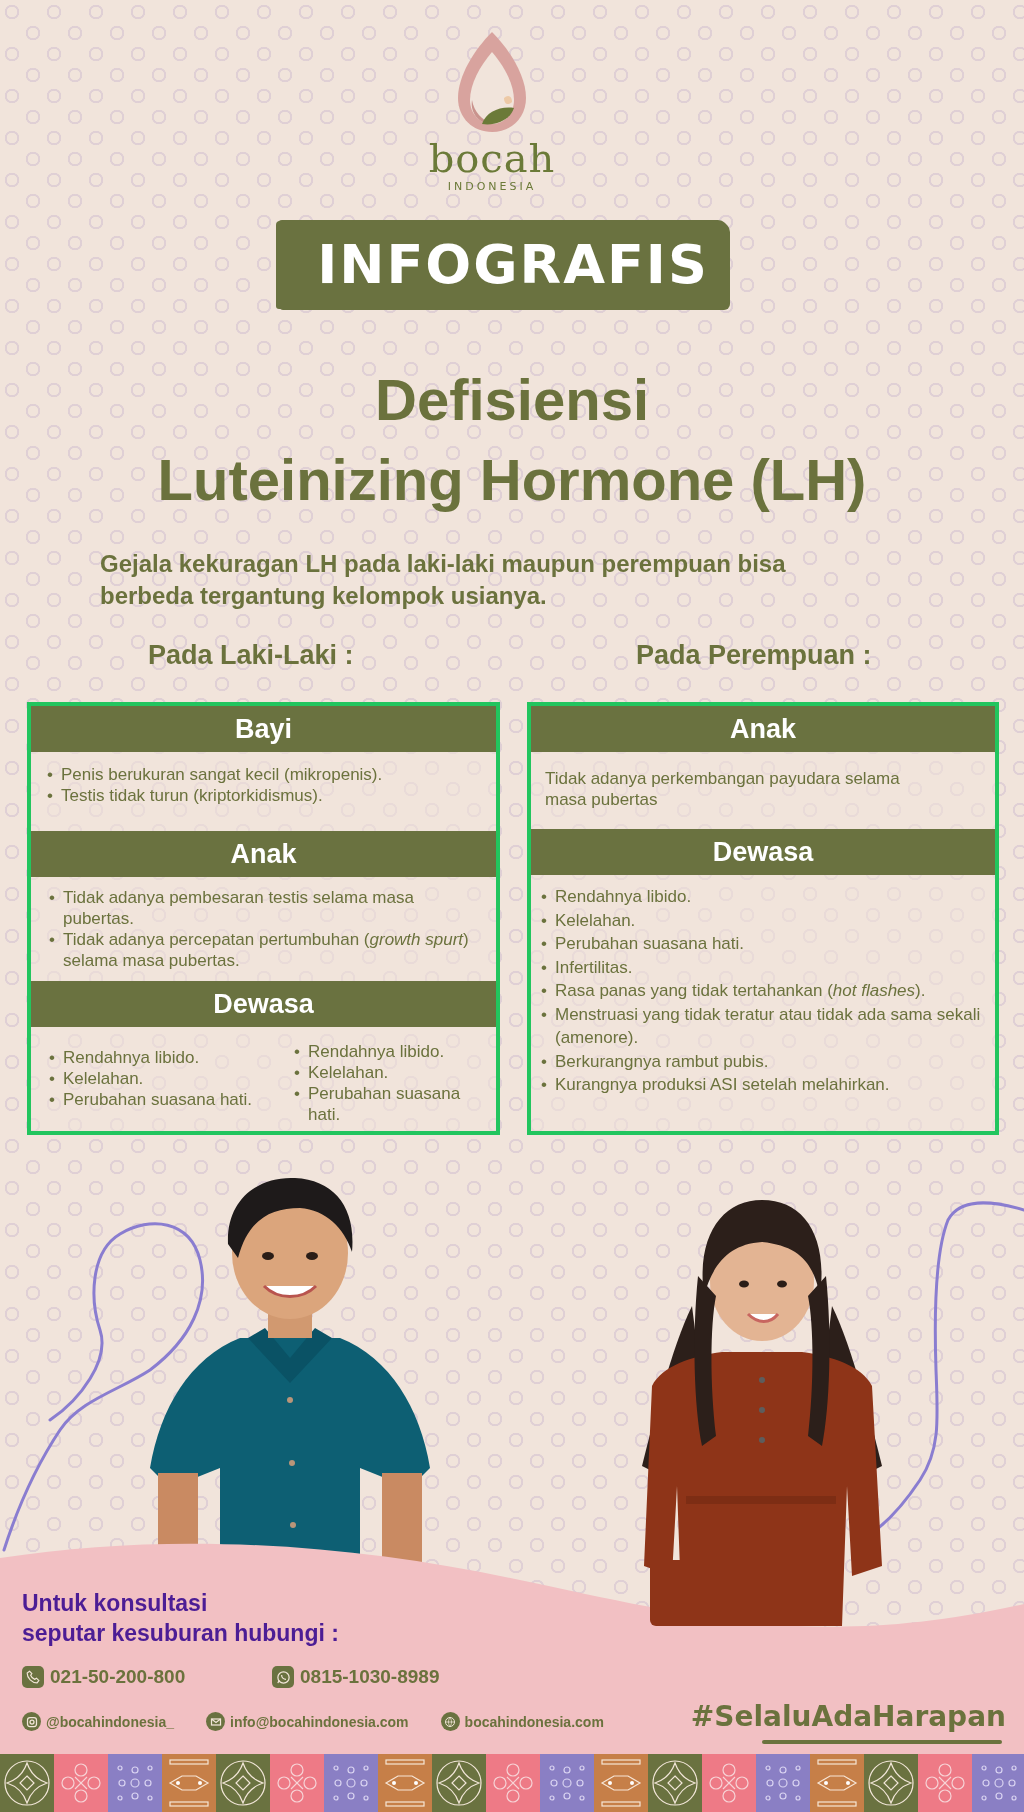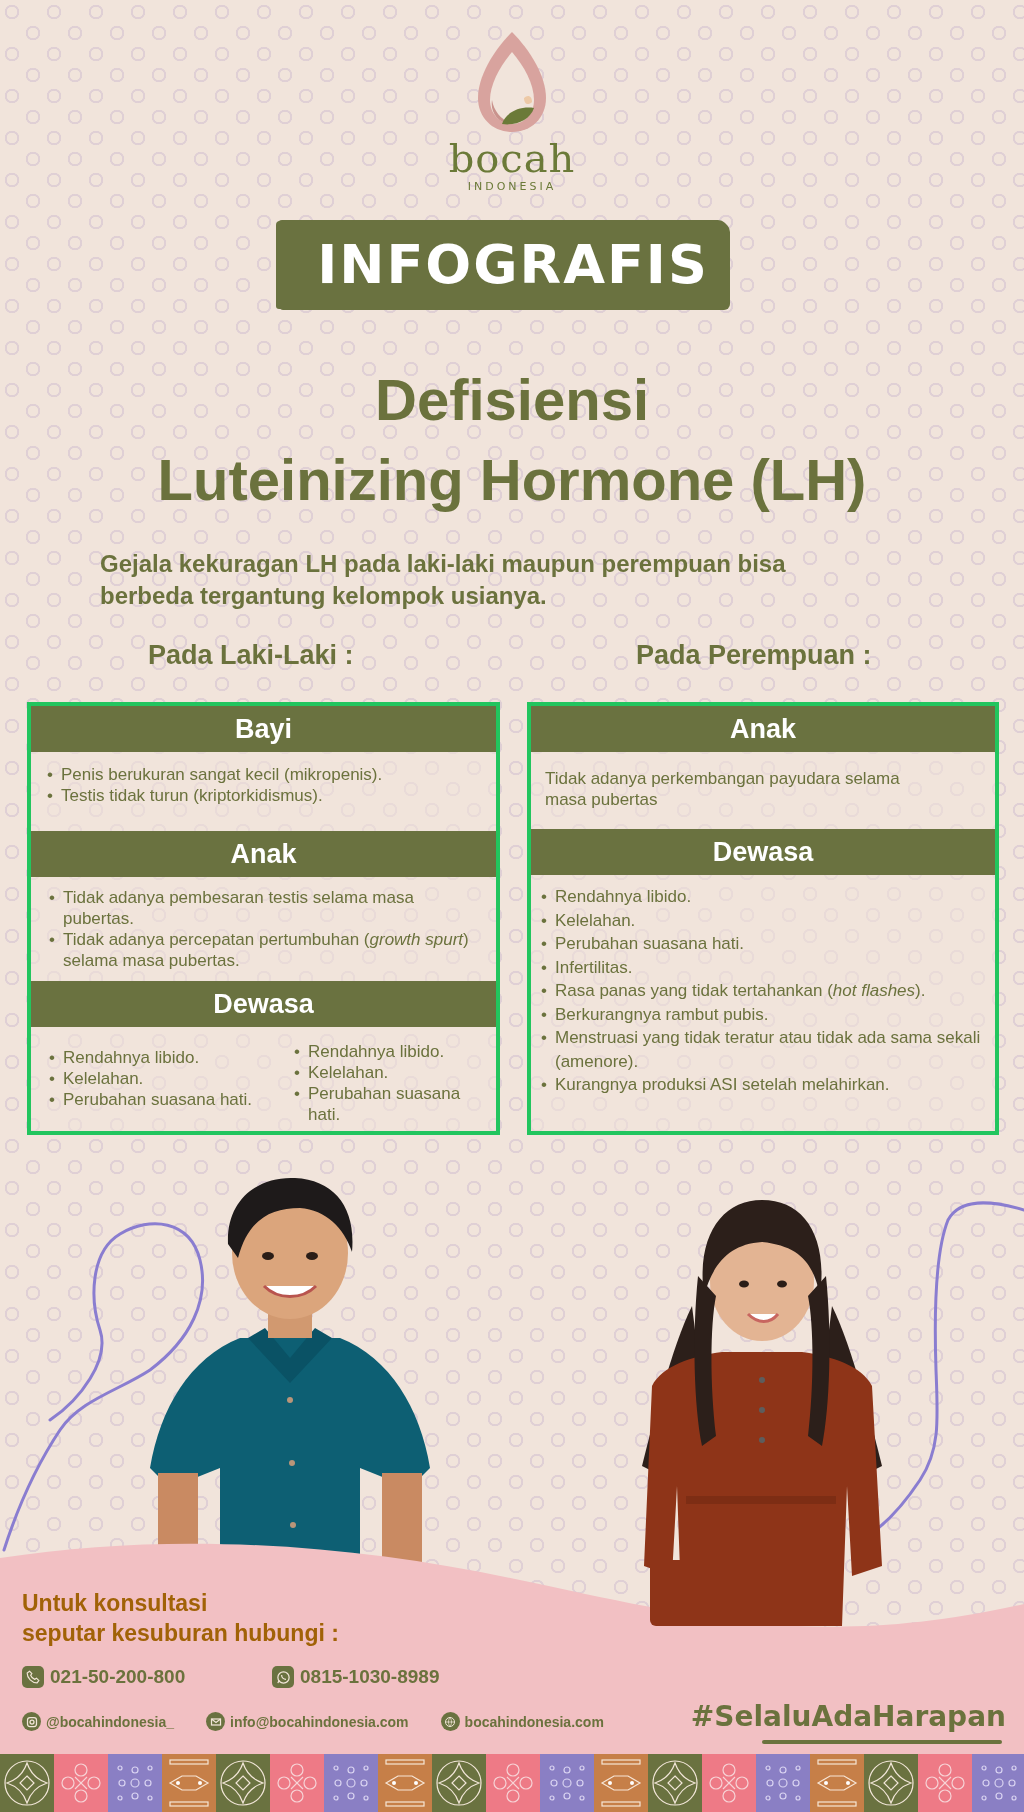--- a/index.html
+++ b/index.html
@@ -15,21 +15,21 @@
     position: absolute; inset: 0;
     background-image:
       radial-gradient(circle at 12px 12px, transparent 5px, rgba(190,170,200,0.35) 5.5px, rgba(190,170,200,0.35) 7px, transparent 7.5px),
       radial-gradient(circle at 33px 33px, transparent 5px, rgba(190,170,200,0.35) 5.5px, rgba(190,170,200,0.35) 7px, transparent 7.5px);
     background-size: 42px 42px;
     pointer-events: none;
   }
   .abs { position: absolute; }
 
   
-  .logo { left: 440px; top: 28px; width: 144px; text-align: center; }
+  .logo { left: 420px; top: 28px; width: 144px; text-align: center; }
   .logo-drop { width: 80px; height: 108px; margin: 0 auto; }
   .logo-word {
     font-family: "DejaVu Serif", serif; font-size: 40px; color: #6b7a38;
     line-height: 40px; margin-top: -2px; letter-spacing: 1px;
   }
   .logo-sub { font-size: 11px; letter-spacing: 3px; color: #6b7a38; margin-top: 2px; }
 
   
   .banner {
     left: 278px; top: 220px; width: 450px; height: 88px;
@@ -84,21 +84,21 @@
   .two-col ul { flex: 1; }
 
   
   .photo { overflow: hidden; }
   .squiggle { pointer-events: none; }
 
   
   .footer-wave { left: 0; top: 1540px; width: 1024px; height: 272px; }
   .contact-heading {
     left: 22px; top: 1588px; font-family: "Liberation Sans", sans-serif;
-    font-weight: bold; font-size: 23px; line-height: 30px; color: #a16207;
+    font-weight: bold; font-size: 23px; line-height: 30px; color: #4c1d95;
   }
   .phone-row { top: 1666px; display: flex; align-items: center; gap: 6px; }
   .phone-row span.txt {
     font-family: "Liberation Sans", sans-serif; font-weight: bold; font-size: 19px; color: #6b723d;
   }
   .icon-sq {
     width: 22px; height: 22px; background: #6a7240; border-radius: 5px;
     display: inline-flex; align-items: center; justify-content: center;
   }
   .social-row { top: 1712px; left: 22px; display: flex; align-items: center; gap: 32px; }
@@ -189,22 +189,22 @@
     <div style="width:360px;">Tidak adanya perkembangan payudara selama masa pubertas</div>
   </div>
   <div class="sec-head">Dewasa</div>
   <div class="sec-body" style="padding:10px 8px 10px 8px; line-height:23.5px;">
     <ul>
       <li>Rendahnya libido.</li>
       <li>Kelelahan.</li>
       <li>Perubahan suasana hati.</li>
       <li>Infertilitas.</li>
       <li><span>Rasa panas yang tidak  tertahankan (</span><em>hot flashes</em><span>).</span></li>
+      <li>Menstruasi yang tidak teratur atau tidak ada sama sekali (amenore).</li>
       <li>Berkurangnya rambut pubis.</li>
-      <li>Menstruasi yang tidak teratur atau tidak ada sama sekali (amenore).</li>
       <li>Kurangnya produksi ASI setelah melahirkan.</li>
     </ul>
   </div>
 </div>
 
 <svg class="abs squiggle" style="left:0; top:1220px;" width="220" height="340" viewBox="0 0 220 340">
   <path d="M4 330 C20 280 40 240 60 210 C80 180 120 170 150 150 C190 120 210 80 200 40 C190 0 150 -4 120 14 C90 32 90 80 100 110 C110 140 80 180 50 200" fill="none" stroke="#8a7dd0" stroke-width="3" stroke-linecap="round"></path>
 </svg>
 <svg class="abs squiggle" style="left:860px; top:1190px;" width="164" height="360" viewBox="0 0 164 360">
   <path d="M164 20 C130 10 100 8 88 30 C76 60 74 120 76 180 C78 230 80 260 60 290 C40 320 20 340 0 350" fill="none" stroke="#8a7dd0" stroke-width="3" stroke-linecap="round"></path>

